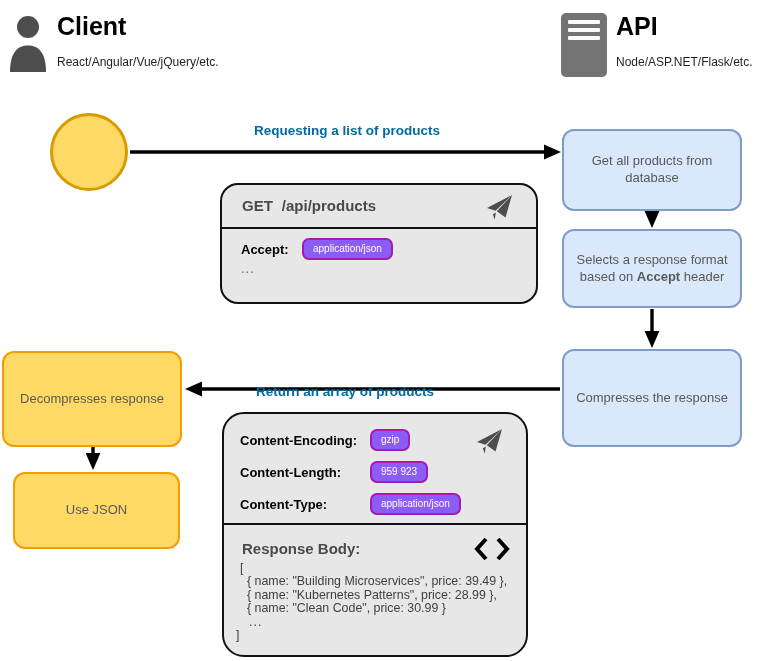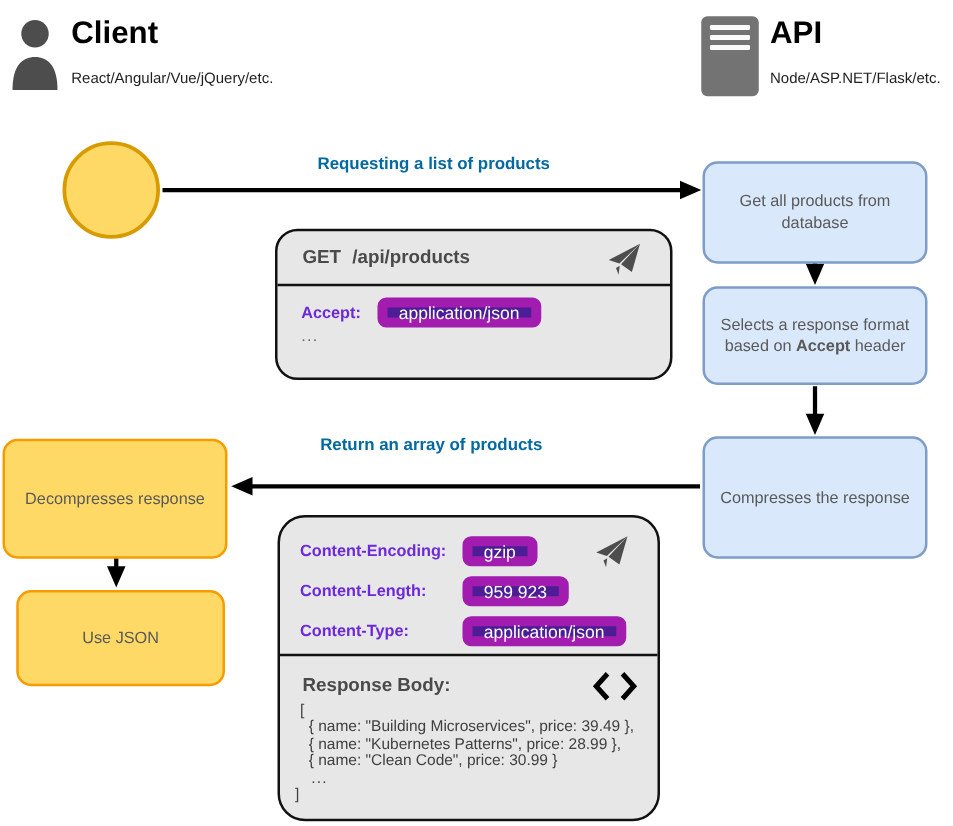--- a/index.html
+++ b/index.html
@@ -23,23 +23,23 @@
   .flow-label{position:absolute;font-size:13.5px;font-weight:bold;color:#0369a1;white-space:nowrap;transform:translateX(-50%);}
   
   #arrow-layer{position:absolute;left:0;top:0;pointer-events:none;}
   
   .card{position:absolute;box-sizing:border-box;background:#E7E7E7;border:2.5px solid #111;}
   #request-card{left:220px;top:183px;width:318px;height:121px;border-radius:18px;}
   #response-card{left:222px;top:412px;width:306px;height:245px;border-radius:22px;}
   .card-divider{position:absolute;left:0;right:0;height:0;border-top:2px solid #111;}
   .req-line{position:absolute;left:20px;top:12px;font-size:15px;font-weight:bold;color:#4A4A4A;}
   .req-line .path{margin-left:9px;}
-  .hdr-label{font-size:13px;font-weight:bold;color:#6d28d9;white-space:nowrap;text-align:center;}
-  .badge{display:inline-flex;align-items:center;justify-content:center;background:#4c1d95;border:8px solid #a21caf;
-    border-radius:7px;color:#fff;font-size:14px;line-height:1;padding:4px 9px;box-sizing:border-box;white-space:nowrap;}
+  .hdr-label{font-size:13px;font-weight:bold;color:#000000;white-space:nowrap;text-align:center;}
+  .badge{display:inline-flex;align-items:center;justify-content:center;background:#8b5cf6;border:2px solid #a21caf;
+    border-radius:7px;color:#fff;font-size:10px;line-height:1;padding:4px 9px;box-sizing:border-box;white-space:nowrap;}
   .plane{position:absolute;}
   .ellipsis{position:absolute;left:19px;top:76px;font-size:13px;color:#6A6A6A;letter-spacing:1px;}
   .resp-row{position:absolute;left:16px;height:22px;display:flex;align-items:center;}
   .resp-badge{position:absolute;height:22px;}
   .body-label{position:absolute;left:18px;top:126px;font-size:15px;font-weight:bold;color:#4A4A4A;}
   #code-icon{position:absolute;right:16px;top:123px;}
   .resp-body{position:absolute;left:12px;top:148px;right:6px;font-size:12.4px;color:#3F3F3F;}
   .body-line{line-height:13.4px;white-space:nowrap;}
   .bl-open{padding-left:4px;}
   .bl-item{padding-left:11px;}
@@ -77,21 +77,21 @@
       <line x1="560" y1="389" x2="201" y2="389"></line>
       <polygon points="185,389 202,381.6 202,396.4" stroke="none"></polygon>
       <line x1="93" y1="432" x2="93" y2="455"></line>
       <polygon points="93,470 85.6,453 100.4,453" stroke="none"></polygon>
     </g>
   </svg>
 
   <div id="start-circle"></div>
 
   <div class="flow-label" style="left:347px;top:123px;">Requesting a list of products</div>
-  <div class="flow-label" style="left:345px;top:348px;">Return an array of products</div>
+  <div class="flow-label" style="left:345px;top:384px;">Return an array of products</div>
 
   <div class="node node-blue" style="top:109px;height:82px;margin-top:20px;">
     <span>Get all products from database</span>
   </div>
   <div class="node node-blue" style="top:229px;height:79px;">
     <span style="max-width:152px;"><span>Selects a response format based on </span><strong>Accept</strong><span> header</span></span>
   </div>
   <div class="node node-blue" style="top:349px;height:98px;">
     <span>Compresses the response</span>
   </div>

